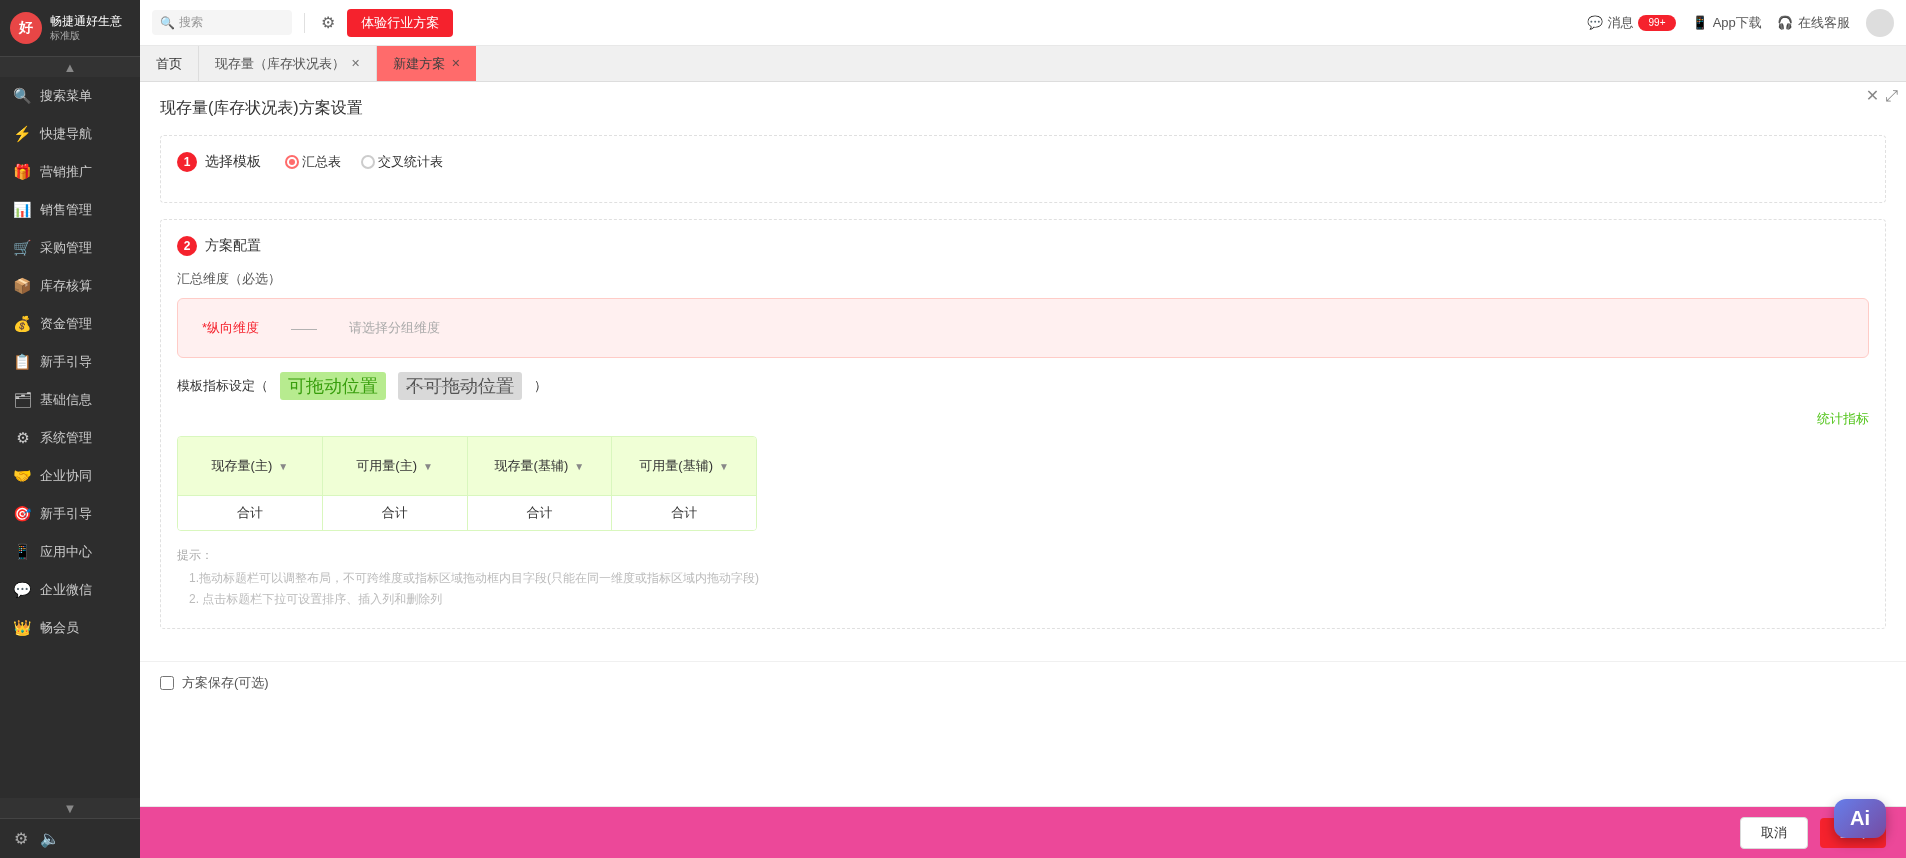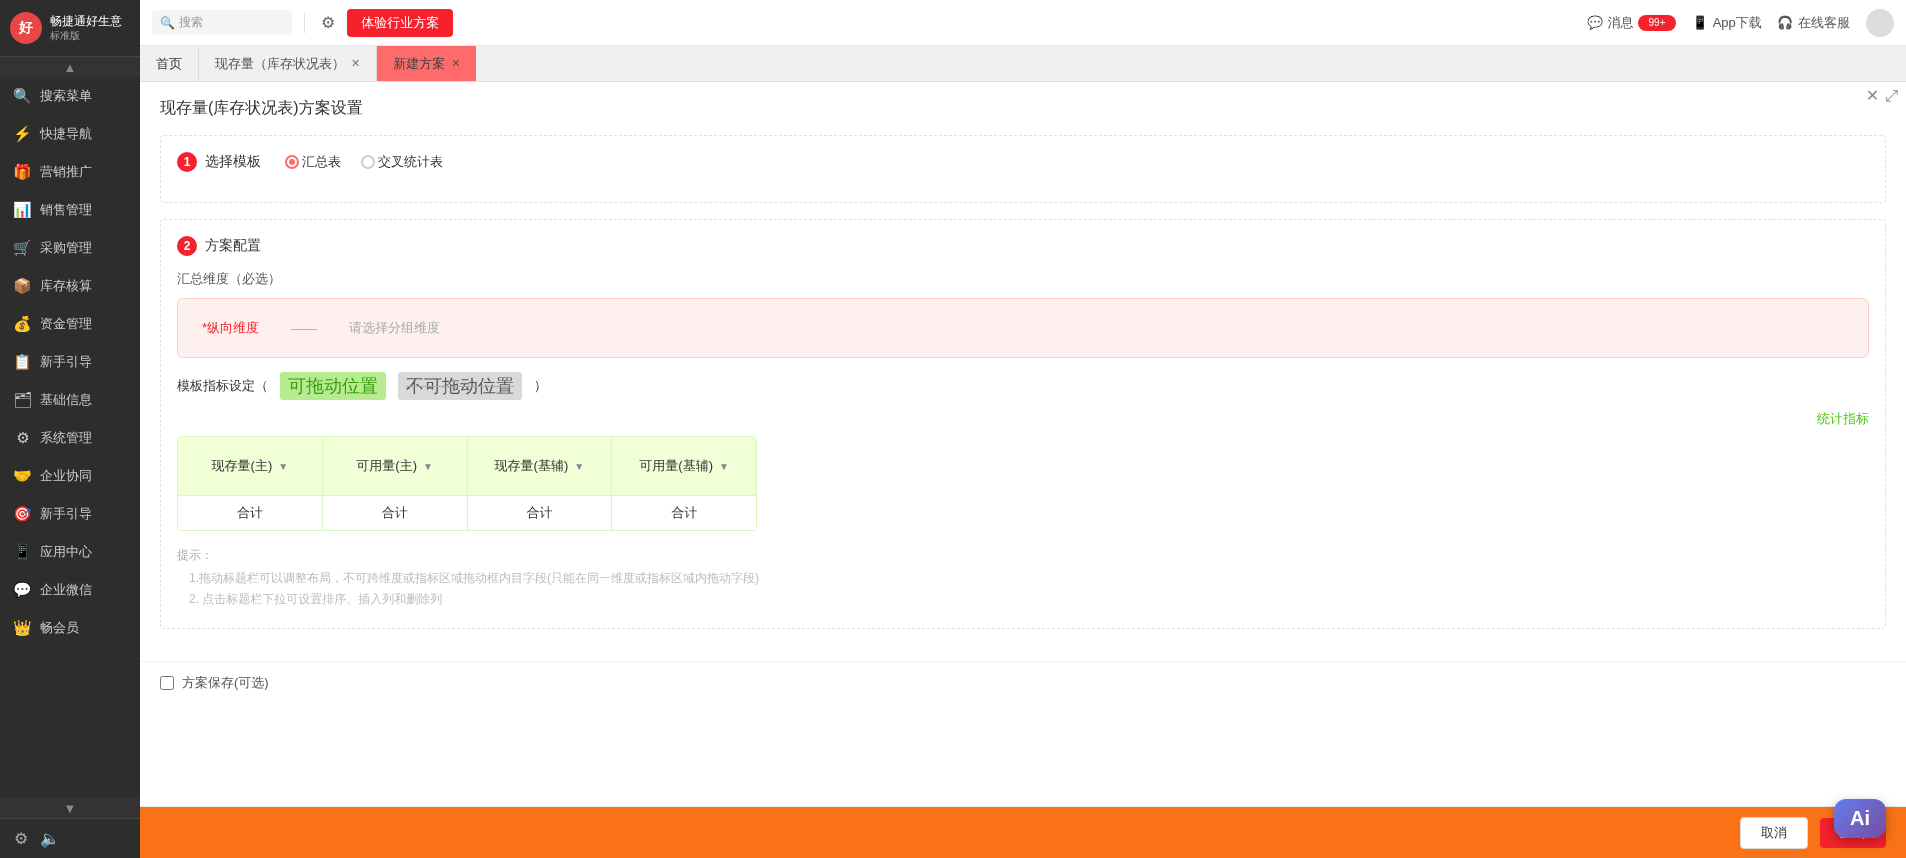--- a/index.html
+++ b/index.html
@@ -182,21 +182,21 @@
     .save-option-row {
       display: flex; align-items: center; gap: 8px;
       padding: 12px 20px; border-top: 1px solid #f0f0f0;
       background: #fff;
     }
     .save-checkbox { width: 14px; height: 14px; cursor: pointer; }
     .save-label { font-size: 13px; color: #555; }
 
     
     .bottom-bar {
-      height: 52px; background: #f97316; border-top: 1px solid #e8e8e8;
+      height: 52px; background: #ec4899; border-top: 1px solid #e8e8e8;
       display: flex; align-items: center; justify-content: flex-end;
       padding: 0 20px; gap: 12px; flex-shrink: 0;
     }
     .btn-cancel {
       padding: 6px 20px; border: 1px solid #d9d9d9; background: #fff;
       border-radius: 4px; cursor: pointer; font-size: 13px; color: #333;
     }
     .btn-query {
       padding: 6px 20px; border: none; background: #f5222d;
       border-radius: 4px; cursor: pointer; font-size: 13px; color: #fff;

